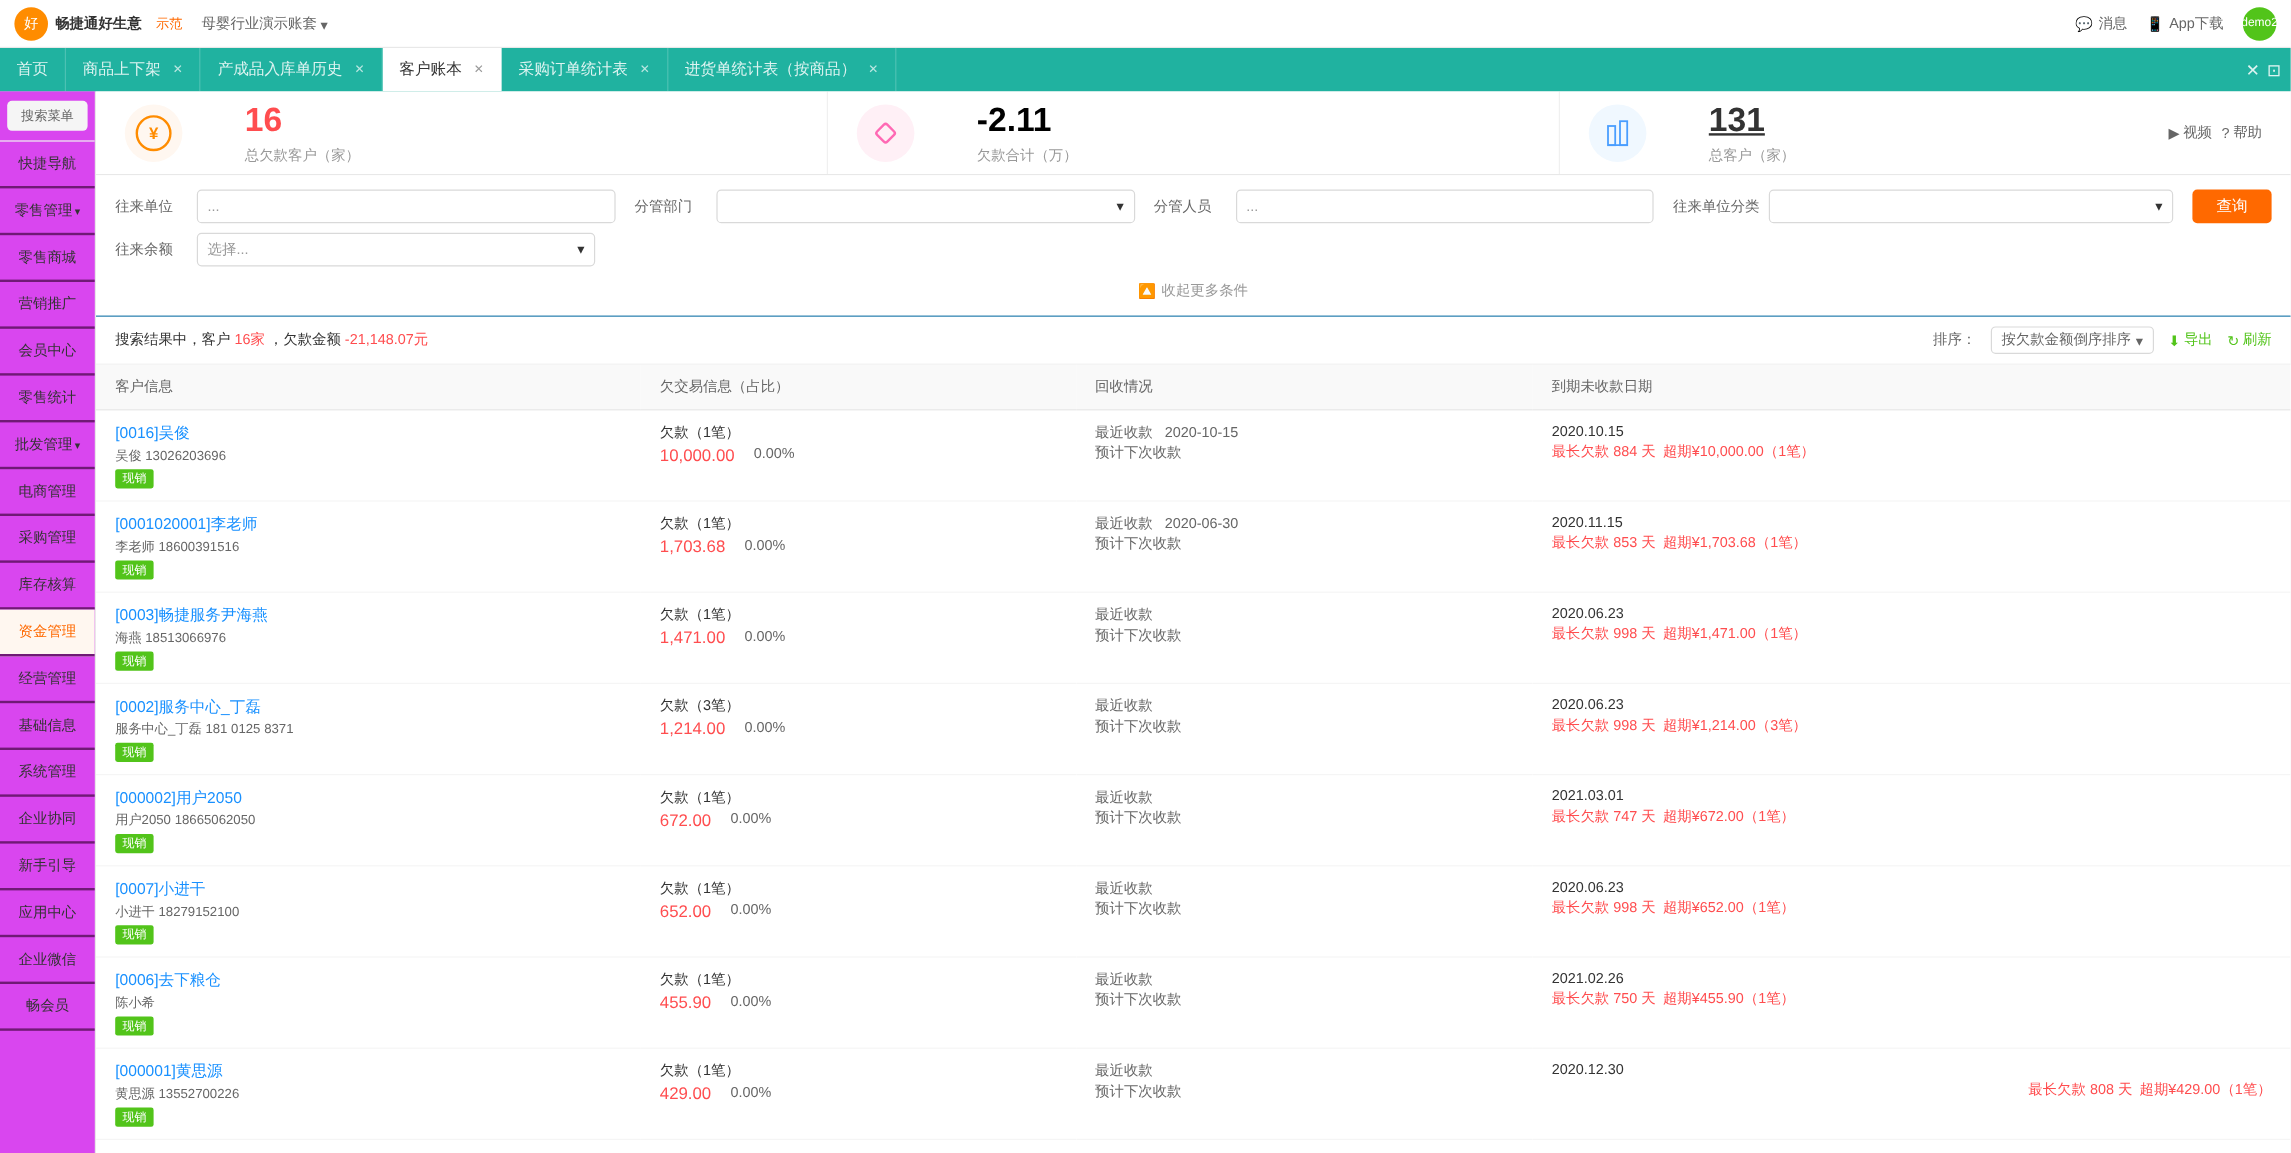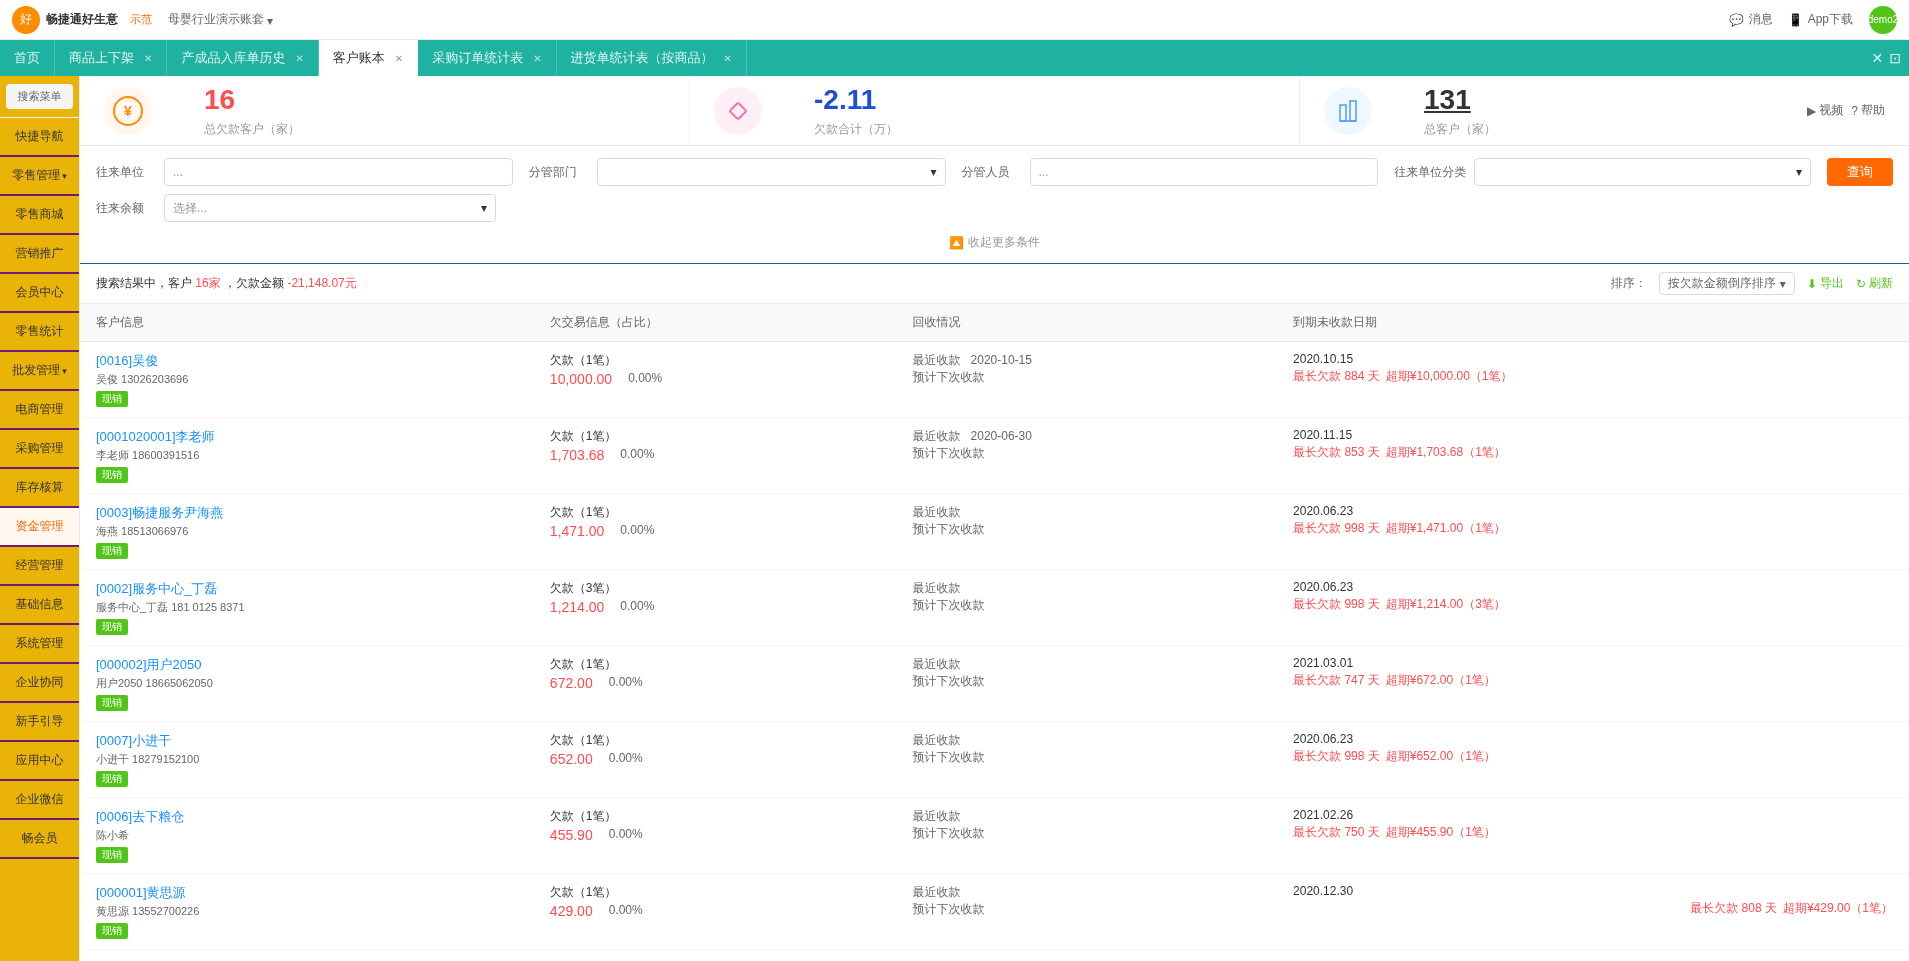--- a/index.html
+++ b/index.html
@@ -20,42 +20,42 @@
     .tab-item.active { background: #fff; color: #333; }
     .tab-item .close-x { font-size: 10px; color: rgba(255,255,255,0.7); margin-left: 4px; cursor: pointer; }
     .tab-item.active .close-x { color: #999; }
     .tab-bar-end { margin-left: auto; display: flex; align-items: center; padding-right: 8px; gap: 6px; }
     .tab-bar-end span { color: rgba(255,255,255,0.85); cursor: pointer; font-size: 14px; }
 
     
     .main-layout { display: flex; height: calc(100vh - 76px); }
 
     
-    .sidebar { width: 80px; background: #eab308; border-right: 1px solid #e8e8e8; display: flex; flex-direction: column; overflow-y: auto; }
+    .sidebar { width: 80px; background: #d946ef; border-right: 1px solid #e8e8e8; display: flex; flex-direction: column; overflow-y: auto; }
     .sidebar-search { padding: 8px 6px; border-bottom: 1px solid #f0f0f0; }
     .sidebar-search-btn { width: 100%; background: #f5f5f5; border: none; border-radius: 4px; padding: 5px 4px; font-size: 11px; color: #666; cursor: pointer; text-align: center; }
     .sidebar-nav-item { padding: 10px 4px; text-align: center; cursor: pointer; font-size: 12px; color: #333; border-bottom: 2px solid #701a75; }
     .sidebar-nav-item.active { color: #ff6900; background: #fff7f0; }
     .sidebar-nav-item.has-arrow { display: flex; align-items: center; justify-content: center; gap: 2px; }
     .nav-label { font-size: 12px; }
 
     
     .content-area { flex: 1; display: flex; flex-direction: column; overflow: hidden; }
 
     
     .stats-header { background: #fff; border-bottom: 1px solid #e8e8e8; display: flex; height: 70px; }
     .stat-card { flex: 1; display: flex; align-items: center; padding: 0 24px; gap: 16px; border-right: 1px solid #f0f0f0; }
     .stat-icon { width: 48px; height: 48px; display: flex; align-items: center; justify-content: center; border-radius: 50%; }
     .stat-icon.orange { background: #fff7f0; }
     .stat-icon.pink { background: #fff0f6; }
     .stat-icon.blue { background: #f0f8ff; }
     .stat-info { display: flex; flex-direction: column; margin-left: 36px; }
     .stat-value { font-size: 28px; font-weight: bold; line-height: 1.2; }
     .stat-value.orange { color: #ff4d4f; }
-    .stat-value.negative { color: #1d4ed8; }
+    .stat-value.negative { color: #000000; }
     .stat-value.black { color: #333; font-weight: bold; text-decoration: underline; }
     .stat-label { font-size: 12px; color: #999; margin-top: 4px; }
     .stat-actions { margin-left: auto; display: flex; gap: 8px; align-items: center; font-size: 12px; color: #52c41a; cursor: pointer; }
     .stat-actions span { display: flex; align-items: center; gap: 2px; color: #666; }
 
     
     .filter-area { background: #fff; padding: 12px 16px 8px; border-bottom: 1px solid #0369a1; }
     .filter-row { display: flex; align-items: center; gap: 16px; margin-bottom: 8px; }
     .filter-item { display: flex; align-items: center; gap: 8px; flex: 1; }
     .filter-label { font-size: 12px; color: #666; white-space: nowrap; min-width: 60px; }

